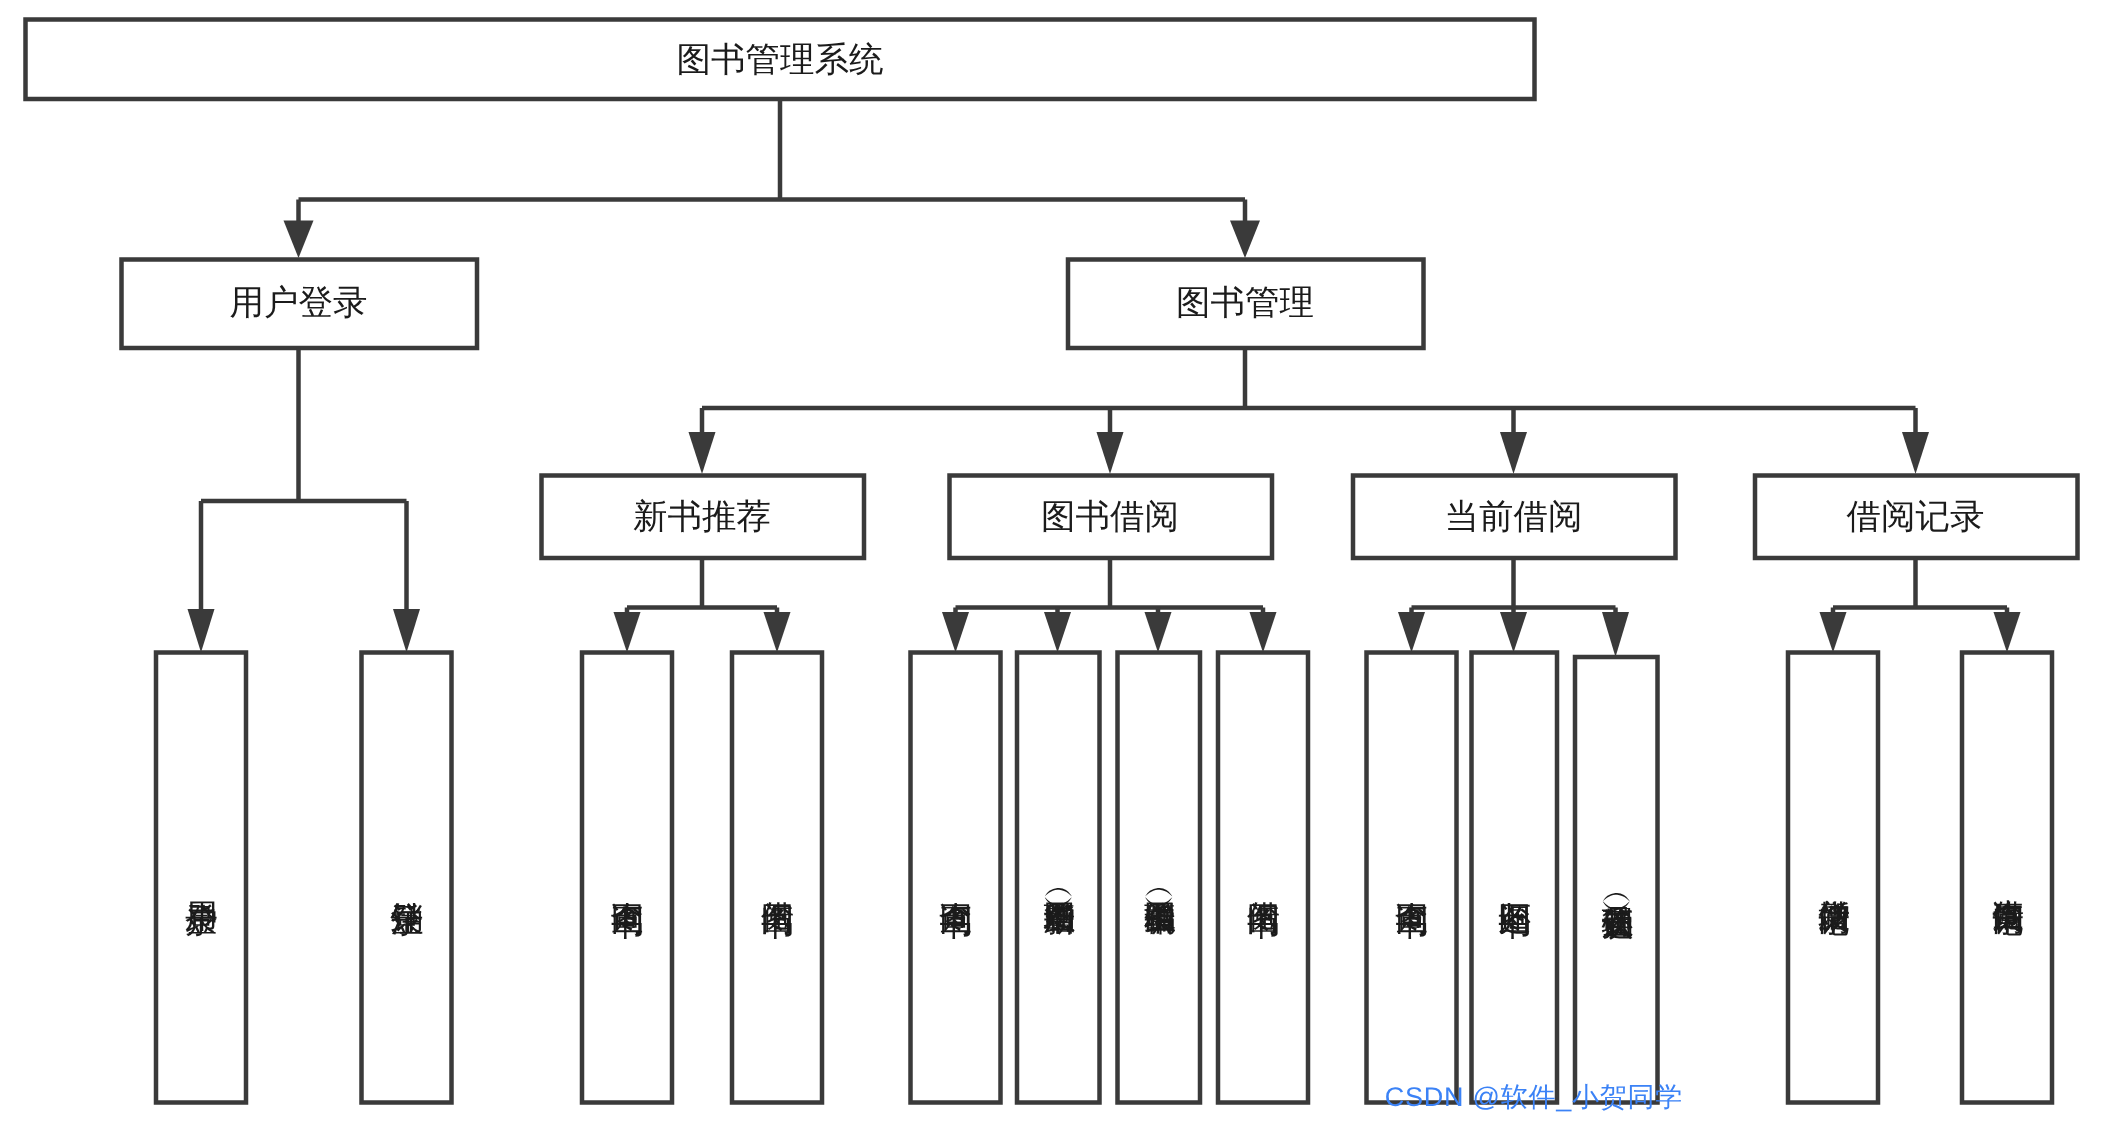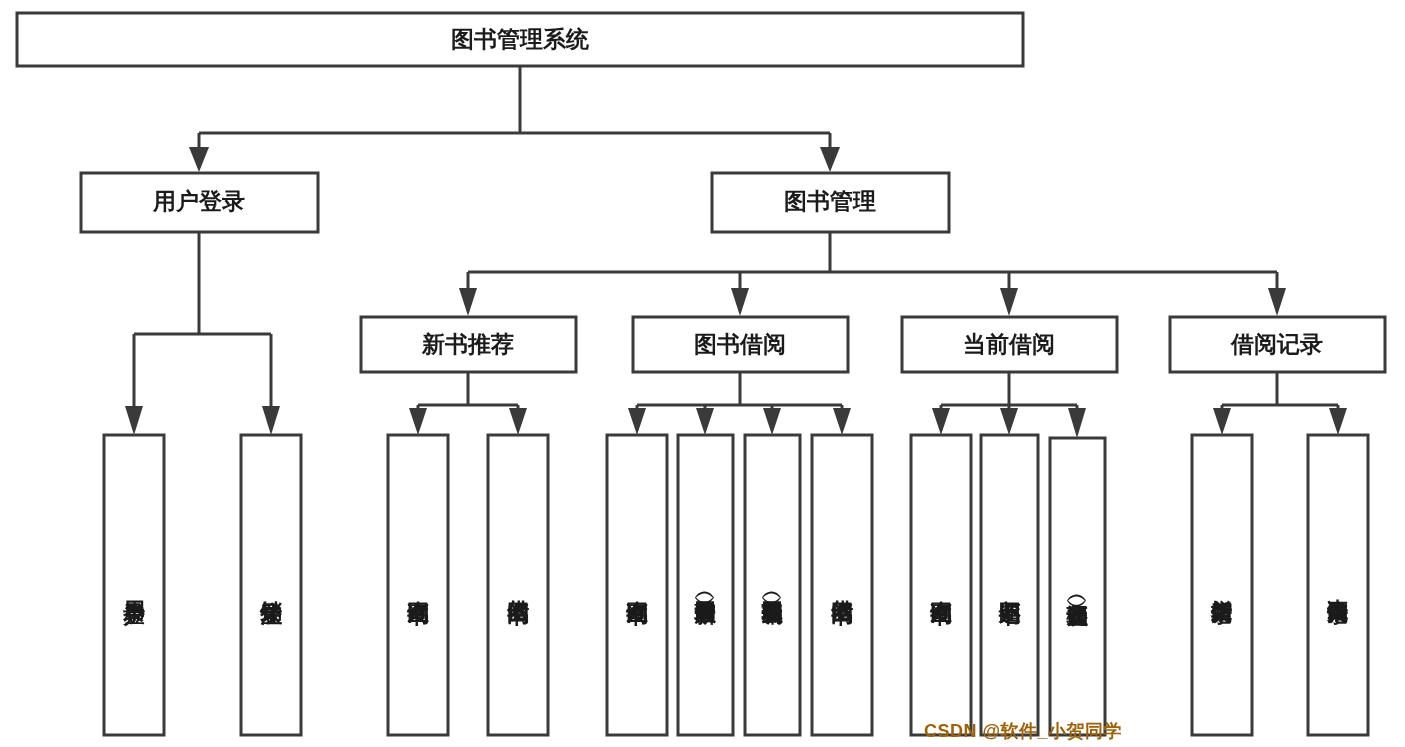--- a/index.html
+++ b/index.html
@@ -13,21 +13,20 @@
     font-family: "Liberation Sans", "DejaVu Sans", sans-serif;
     overflow: hidden;
     position: relative;
   }
   #diagram-root {
     position: absolute;
     left: 0;
     top: 0;
     width: 1130px;
     height: 747px;
-    font-weight: bold;
   }
   svg#tree-svg {
     display: block;
     width: 1405px;
     height: 747px;
   }
   .node-box {
     fill: #ffffff;
     stroke: #3a3a3a;
     stroke-width: 3;
@@ -71,21 +70,21 @@
     white-space: nowrap;
     letter-spacing: 1px;
     pointer-events: none;
   }
   .watermark {
     position: absolute;
     right: 8px;
     bottom: 4px;
     font-family: "Liberation Sans", "DejaVu Sans", sans-serif;
     font-size: 18px;
-    color: #a16207;
+    color: #3b82f6;
     white-space: nowrap;
     letter-spacing: 0.5px;
   }
 </style>
 </head>
 <body>
 
 <div id="diagram-root">
 
   <svg id="tree-svg" viewBox="0 0 1405 747" xmlns="http://www.w3.org/2000/svg">

